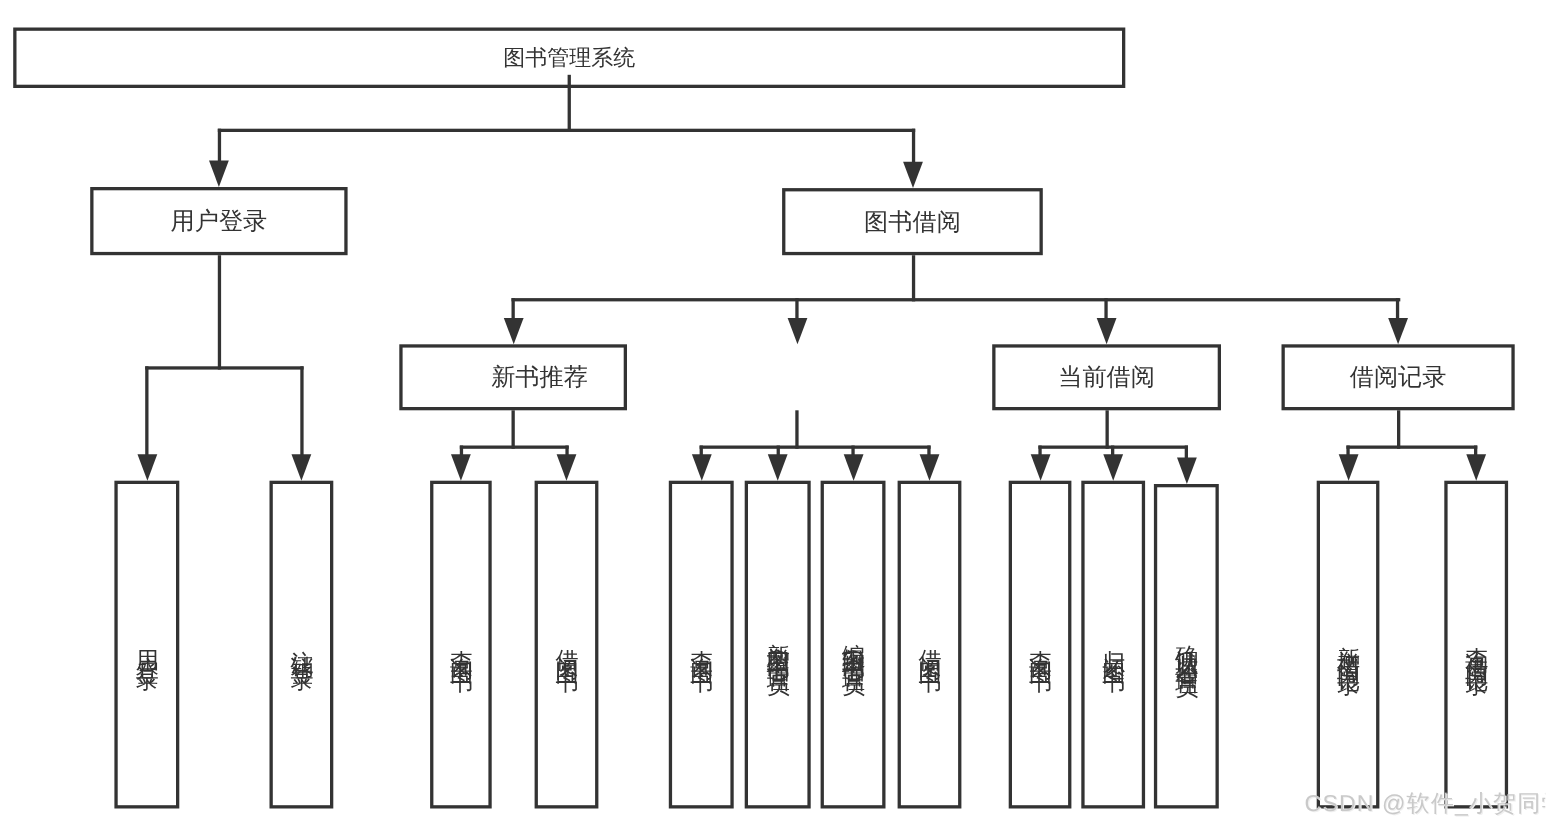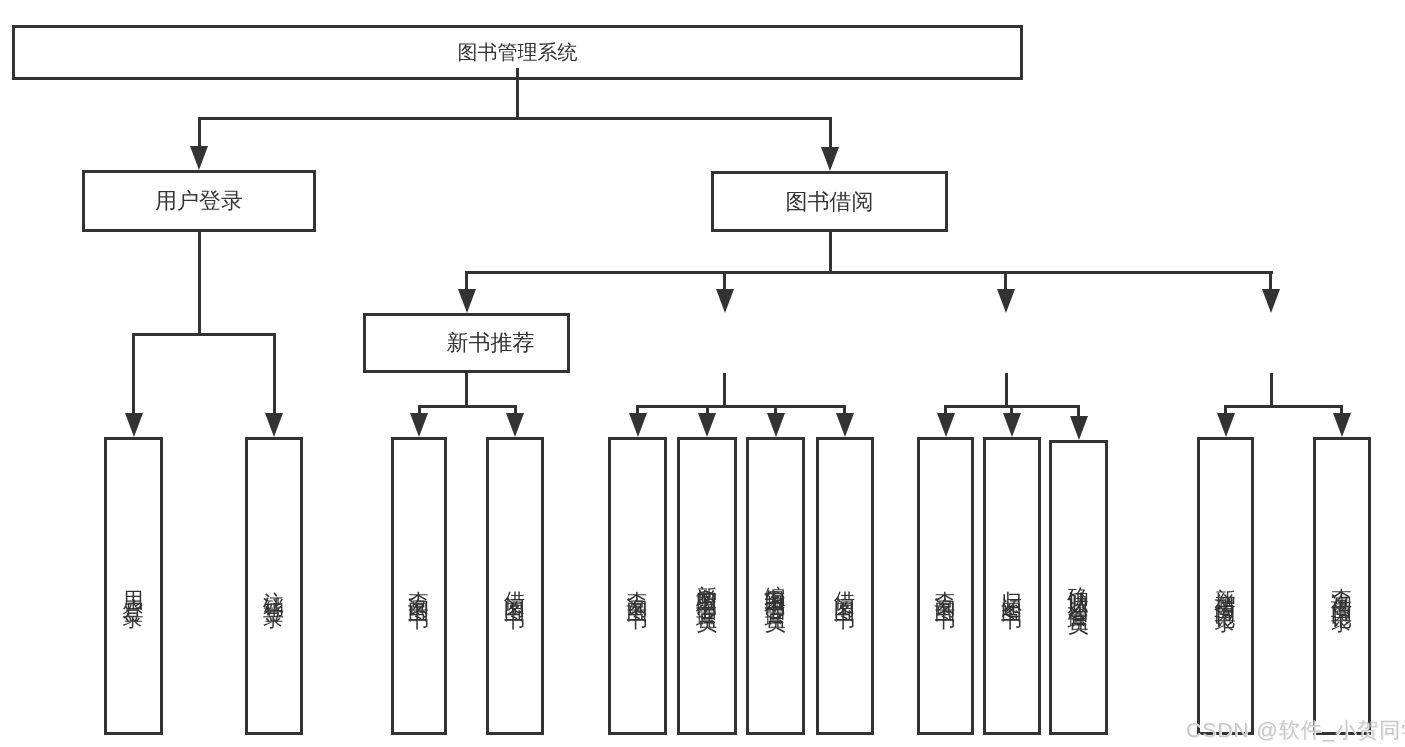--- a/index.html
+++ b/index.html
@@ -23,21 +23,23 @@
 
   <div class="box" style="left:12px;top:13px;width:1011px;height:55px;font-size:20px;margin-top:12px;">图书管理系统</div>
 
   <div class="box" style="left:82px;top:170px;width:234px;height:62px;">用户登录</div>
 
   <div class="box" style="left:711px;top:171px;width:237px;height:61px;">图书借阅</div>
 
   <div class="box" style="left:363px;top:313px;width:207px;height:60px;padding-left:48px;">新书推荐</div>
 
 
+  <div class="box" style="left:902px;top:313px;width:208px;height:60px;">当前借阅</div>
 
+  <div class="box" style="left:1165px;top:313px;width:212px;height:60px;">借阅记录</div>
 
   <div class="box vbox" style="left:104px;top:437px;width:59px;height:298px;">用户登录</div>
   <div class="box vbox" style="left:245px;top:437px;width:58px;height:298px;">注销登录</div>
 
   <div class="box vbox" style="left:391px;top:437px;width:56px;height:298px;">查询图书</div>
   <div class="box vbox" style="left:486px;top:437px;width:58px;height:298px;">借阅图书</div>
 
   <div class="box vbox" style="left:608px;top:437px;width:59px;height:298px;">查询图书</div>
   <div class="box vbox" style="left:677px;top:437px;width:60px;height:298px;letter-spacing:4px;">新增图书（管理员）</div>
   <div class="box vbox" style="left:746px;top:437px;width:59px;height:298px;letter-spacing:4px;">编辑图书（管理员）</div>

